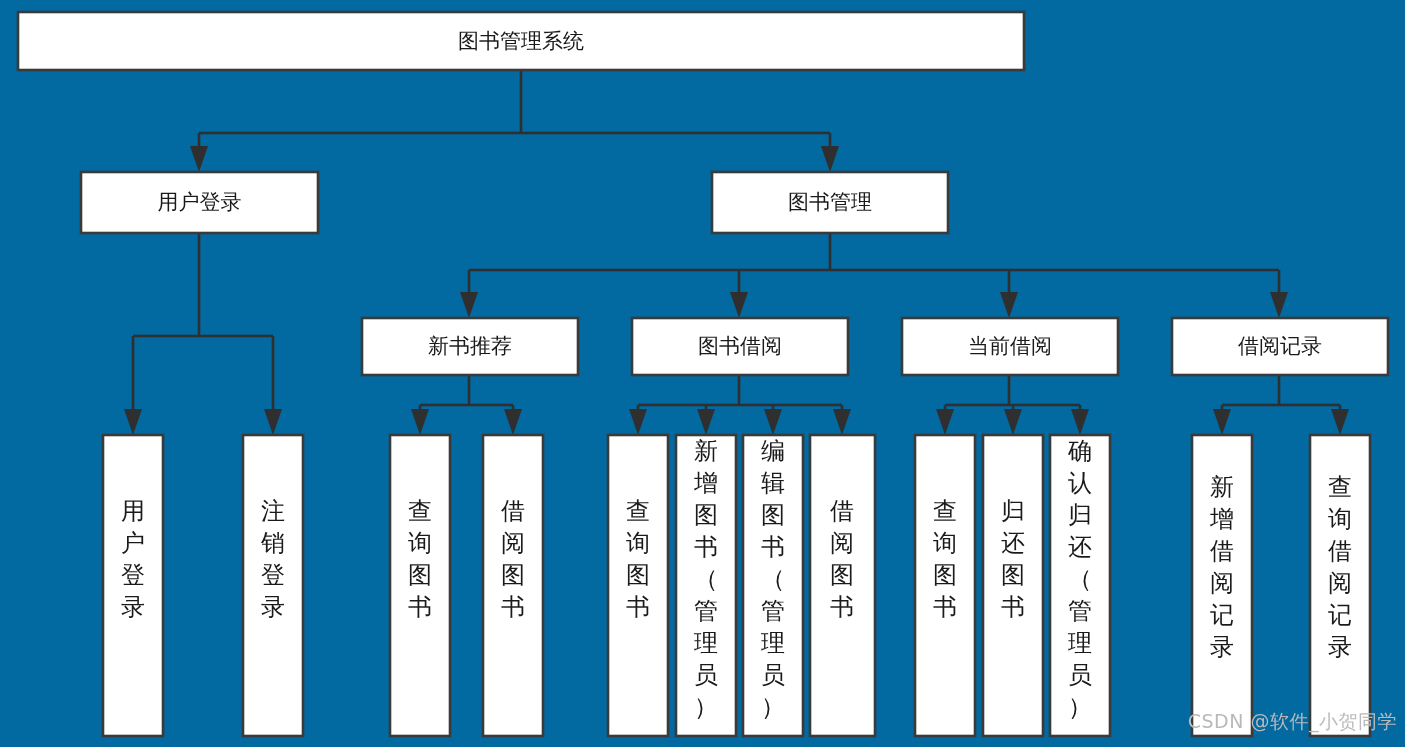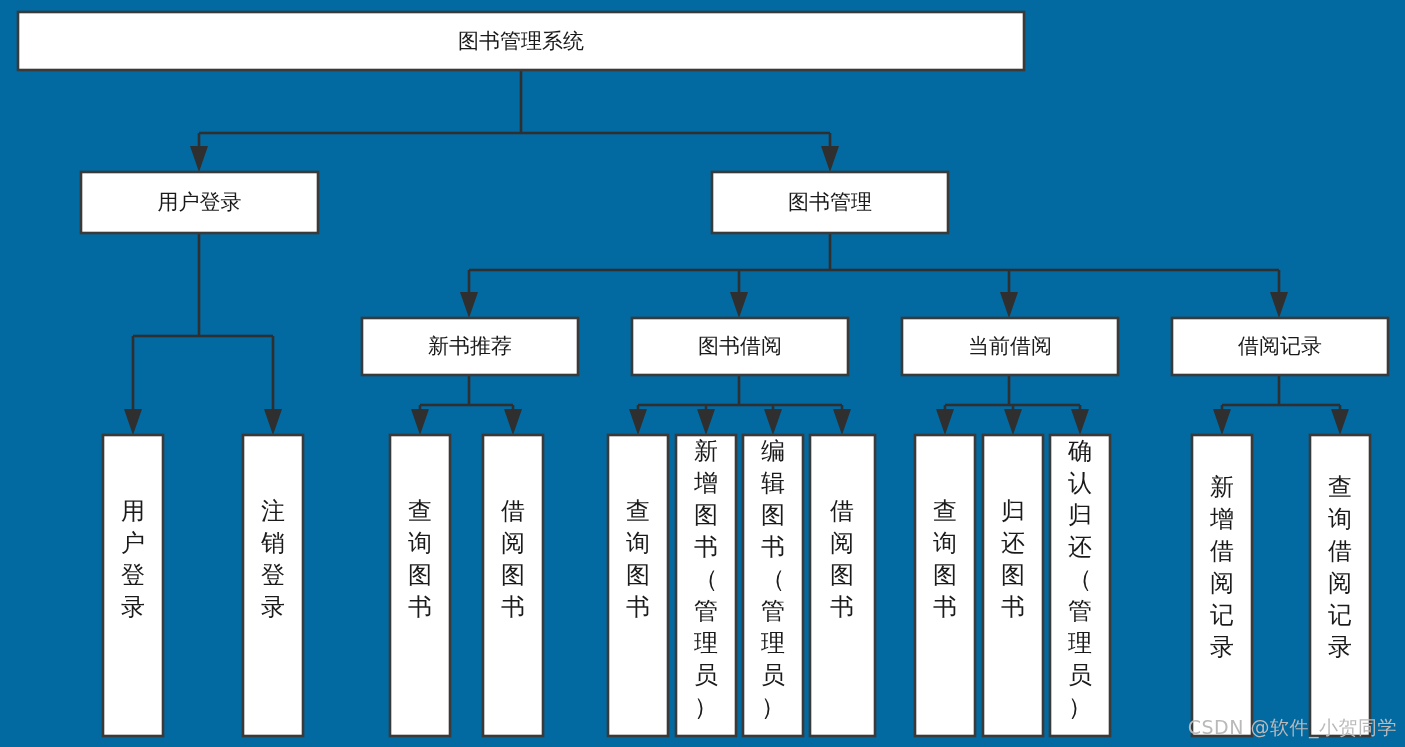--- a/index.html
+++ b/index.html
@@ -53,21 +53,21 @@
     fill: none;
     stroke-linecap: butt;
   }
   .arrow-head {
     fill: #2f2f2f;
     stroke: none;
   }
   .watermark {
     position: absolute;
     right: 8px;
-    bottom: 6px;
+    bottom: 12px;
     font-family: "DejaVu Sans", "Liberation Sans", sans-serif;
     font-size: 19px;
     color: #b9b9b9;
     letter-spacing: 0.5px;
     white-space: nowrap;
     user-select: none;
   }
 </style>
 </head>
 <body>

